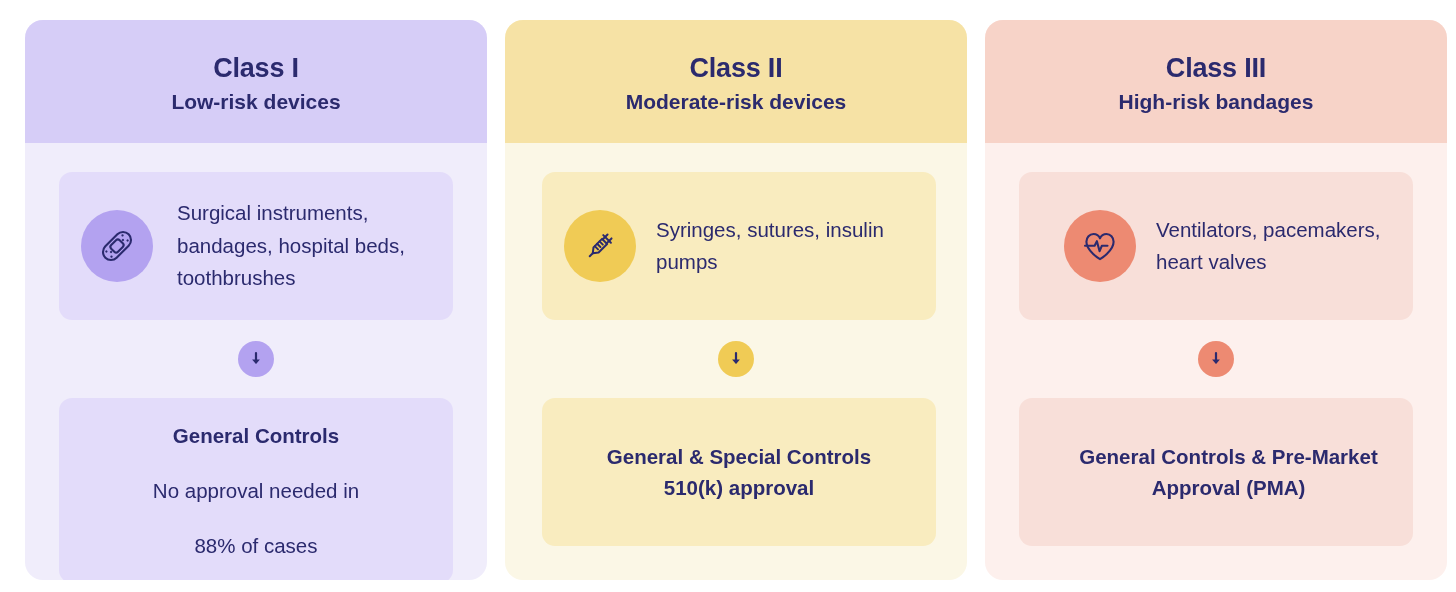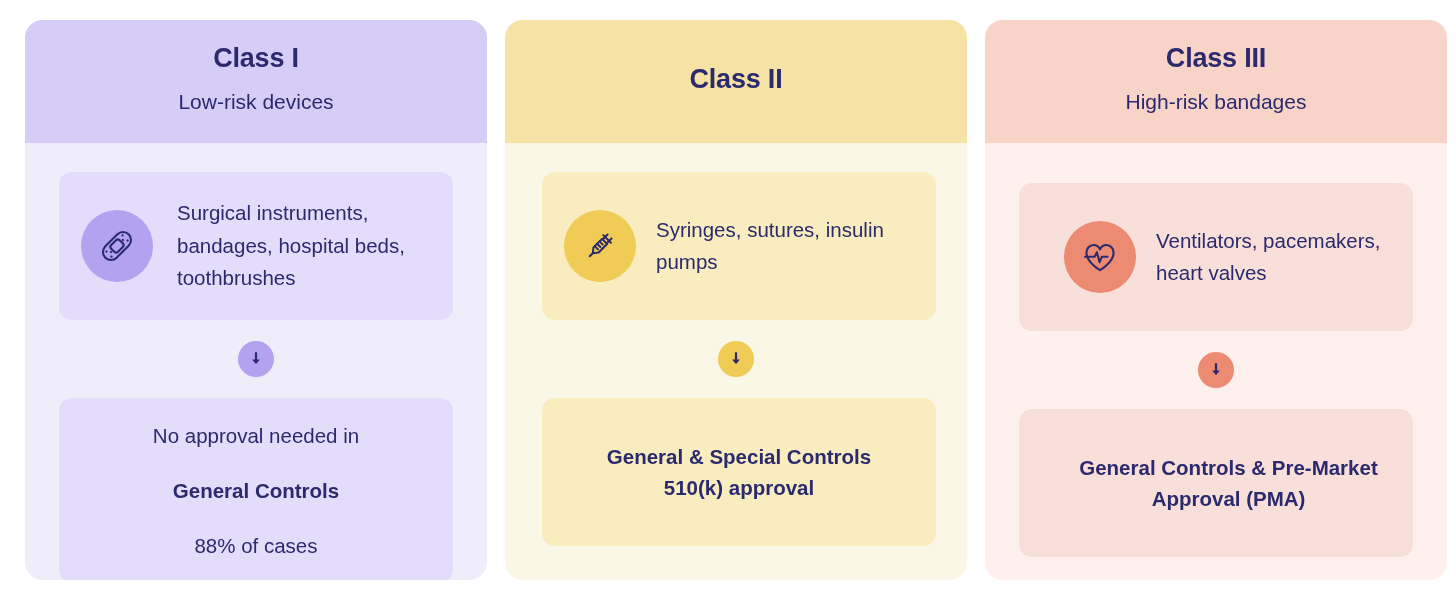--- a/index.html
+++ b/index.html
@@ -50,24 +50,24 @@
   .col-title {
     font-size: 27px;
     font-weight: bold;
     color: #2b2a6e;
     letter-spacing: -0.2px;
     line-height: 1.1;
     margin: 0 0 7px 0;
   }
   .col-subtitle {
     font-size: 21px;
-    font-weight: normal;
+    font-weight: bold;
     color: #2b2a6e;
     line-height: 1.1;
-    margin: 10px;
+    margin: 0;
   }
 
   
   .col-body {
     flex: 1 1 auto;
     display: flex;
     flex-direction: column;
     align-items: center;
     padding: 29px 34px 0 34px;
     box-sizing: border-box;
@@ -148,21 +148,21 @@
 
   
   .col-yellow                   { background: #fbf7e6; }
   .col-yellow .col-header       { background: #f6e2a5; justify-content: center; }
   .col-yellow .example-card,
   .col-yellow .controls-card    { background: #f9ecbf; margin-left: 6px; }
   .col-yellow .icon-circle      { background: #f0cb55; }
   .col-yellow .arrow-circle     { background: #f0cb55; }
 
   
-  .col-pink                     { background: #fdf0ed; gap: 11px; }
+  .col-pink                     { background: #fdf0ed; }
   .col-pink .col-header         { background: #f7d3c8; }
   .col-pink .example-card,
   .col-pink .controls-card      { background: #f8dfd9; padding-left: 45px; }
   .col-pink .icon-circle        { background: #ed8a72; }
   .col-pink .arrow-circle       { background: #ed8a72; }
 </style>
 </head>
 <body>
 
 <div class="board">
@@ -197,32 +197,33 @@
       <div class="arrow-wrap">
         <div class="arrow-circle">
           <svg width="18" height="18" viewBox="0 0 18 18" fill="none">
             <path d="M9 3 L9 12.2" stroke="#2b2a6e" stroke-width="2.2" stroke-linecap="round"></path>
             <path d="M5.1 9.6 L9 13.9 L12.9 9.6 Z" fill="#2b2a6e"></path>
           </svg>
         </div>
       </div>
 
       <div class="controls-card">
+        <div class="controls-line bold">General Controls</div>
         <div class="controls-line">No approval needed in</div>
-        <div class="controls-line bold">General Controls</div>
         <div class="controls-line">88% of cases</div>
       </div>
 
     </div>
   </div>
 
   <div class="column col-yellow">
 
     <div class="col-header">
       <div class="col-title">Class II</div>
+      <div class="col-subtitle">Moderate-risk devices</div>
     </div>
 
     <div class="col-body">
 
       <div class="example-card">
         <div class="icon-circle">
           <svg width="40" height="40" viewBox="0 0 40 40" fill="none" stroke="#2b2a6e" stroke-width="2" stroke-linecap="round" stroke-linejoin="round">
             <g transform="rotate(45 20 20)">
               <path d="M17.2 6.5 L17.2 13.5"></path>
               <path d="M22.8 6.5 L22.8 13.5"></path>

